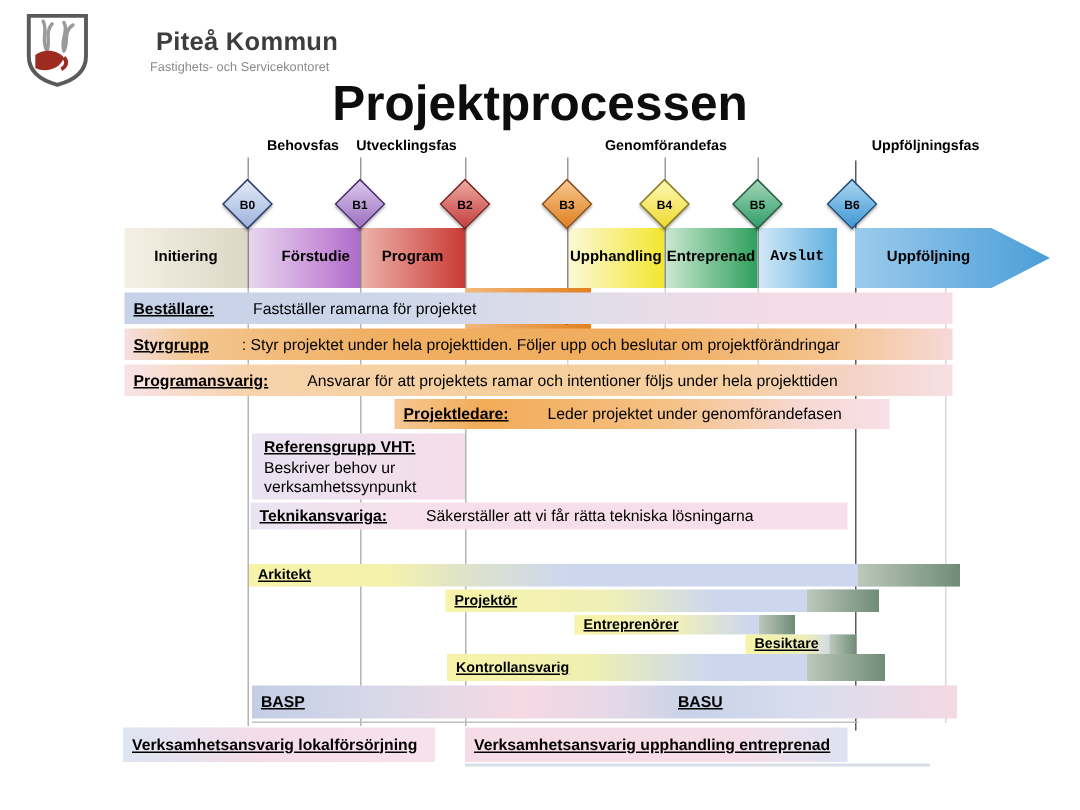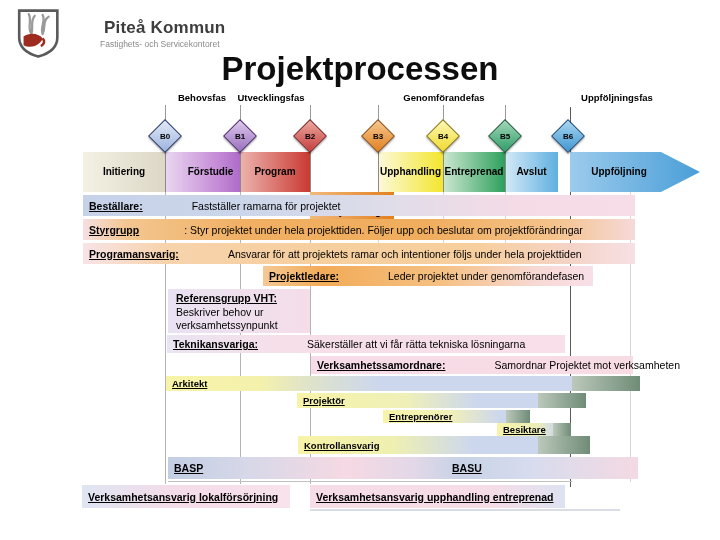--- a/index.html
+++ b/index.html
@@ -36,42 +36,42 @@
   .hl2{left:310px;top:509px;width:310px;height:2px;background:#d8dde8;}
 
   
   .seg{top:152px;height:40px;line-height:40px;text-align:center;font-size:10px;font-weight:bold;}
   .s1{left:83px; width:82px;background:linear-gradient(90deg,#f4f1e4,#dcd7c6);}
   .s2{left:165px;width:91px;background:linear-gradient(90deg,#e9d7f0 0%,#c78fd8 55%,#9e55bf 100%);}
   .s3{left:240px;width:70px;background:linear-gradient(90deg,#edb4ae,#c93a33);}
   .s4{left:310px;width:84px;background:linear-gradient(90deg,#f2b97c,#e2801e);margin-top:40px;}
   .s5{left:378px;width:65px;background:linear-gradient(90deg,#fcf9da,#f3e62e);}
   .s6{left:443px;width:62px;background:linear-gradient(90deg,#cde8d2,#2da05c);}
-  .s7{left:505px;width:53px;background:linear-gradient(90deg,#d4e9f7,#5fb0e0);}
+  .s7{left:505px;width:53px;background:linear-gradient(90deg,#d4e9f7,#5fb0e0);font-family:Liberation Mono, monospace;}
   .s8{left:570px;width:130px;background:linear-gradient(90deg,#9ccbec,#4a9ed8);
       clip-path:polygon(0 0,70% 0,100% 50%,70% 100%,0 100%);padding-right:32px;box-sizing:border-box;}
 
   
   .bline{top:124px;height:68px;width:1px;background:#8a8a8a;}
 
   
   .dia{top:124px;width:24px;height:24px;transform:rotate(45deg);border:1.5px solid #233a66;
        box-shadow:1px 1px 2px rgba(0,0,0,.35);box-sizing:border-box;}
   .dia span{position:absolute;left:0;top:0;width:100%;height:100%;transform:rotate(-45deg);
        display:flex;align-items:center;justify-content:center;font-size:8px;font-weight:bold;}
   .d0{left:153px;background:linear-gradient(135deg,#e3eaf7,#9db3dd);border-color:#2a3b6e;}
   .d1{left:228px;background:linear-gradient(135deg,#ddc9ec,#9a6fc0);border-color:#4a2a6e;}
   .d2{left:298px;background:linear-gradient(135deg,#eda9a0,#c43d3d);border-color:#7a1f1f;}
   .d3{left:366px;background:linear-gradient(135deg,#f6c88f,#e08020);border-color:#8a4a10;}
   .d4{left:431px;background:linear-gradient(135deg,#fdf7b5,#efdb2f);border-color:#8a7a10;}
   .d5{left:493px;background:linear-gradient(135deg,#a3d6b8,#2f9e68);border-color:#1a5a3a;}
   .d6{left:556px;background:linear-gradient(135deg,#abd6f0,#3e97d4);border-color:#1a4a7a;}
 
   
-  .row{font-size:10.5px;white-space:nowrap;display:flex;align-items:center;padding-left:6px;box-sizing:border-box;gap:23px;}
+  .row{font-size:10.5px;white-space:nowrap;display:flex;align-items:center;padding-left:6px;box-sizing:border-box;}
   .rl{font-weight:bold;text-decoration:underline;}
   .desc{margin-left:4px;padding-left:22px;}
   .desc.tight{margin-left:0;}
 
   .r-best{left:83px;top:195px;width:552px;height:21px;
      background:linear-gradient(90deg,#c6d2e8 0%,#ccd6ea 30%,#dfdde9 55%,#f4dbe6 78%,#f6dde8 100%);}
   .r-styr{left:83px;top:219px;width:552px;height:21px;
      background:linear-gradient(90deg,#f6dfe2 0%,#f3c690 8%,#f0af62 30%,#f0ad5e 62%,#f4c28a 85%,#f6d9d8 100%);}
   .r-prog{left:83px;top:243px;width:552px;height:21px;
      background:linear-gradient(90deg,#f8e3e6 0%,#f7d3ac 15%,#f6cf9e 45%,#f7cf9e 72%,#f4d3c6 88%,#f7e0e4 100%);}
@@ -202,24 +202,20 @@
     <span class="desc">Leder projektet under genomförandefasen</span>
   </div>
   <div class="abs r-ref">
     <span class="rl">Referensgrupp VHT:</span><br>
     <span>Beskriver behov ur verksamhetssynpunkt</span>
   </div>
   <div class="abs row r-tek">
     <span class="rl">Teknikansvariga:</span>
     <span class="desc">Säkerställer att vi får rätta tekniska lösningarna</span>
   </div>
-  <div class="abs row r-vs">
-    <span class="rl">Verksamhetssamordnare:</span>
-    <span class="desc">Samordnar Projektet mot verksamheten</span>
-  </div>
 
   <div class="abs row ybar r-prj">
     <span class="rl">Projektör</span>
     <span class="cap cap-prj"></span>
   </div>
   <div class="abs row ybar r-ark">
     <span class="rl">Arkitekt</span>
     <span class="cap cap-ark"></span>
   </div>
   <div class="abs row ybar r-ent">

